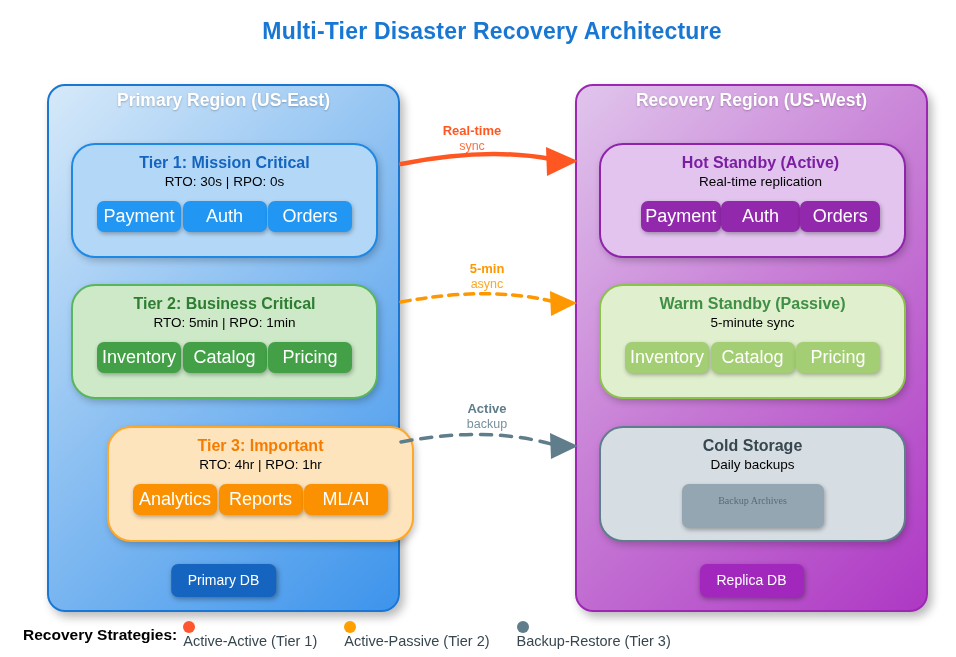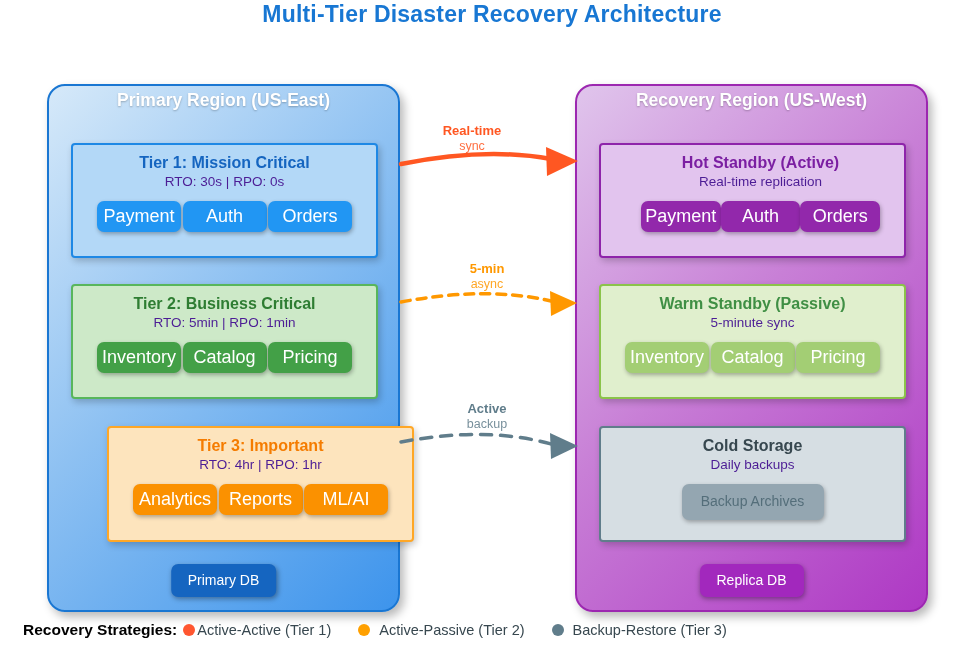--- a/index.html
+++ b/index.html
@@ -1,20 +1,20 @@
 <!DOCTYPE html>
 <html><head>
 <meta charset="utf-8">
 <style>
   * { margin:0; padding:0; box-sizing:border-box; }
   body { background:#ffffff; font-family:"Liberation Sans", sans-serif; }
   .canvas { position:relative; width:956px; height:657px; background:#ffffff; overflow:hidden; }
 
   .diagram-title {
-    position:absolute; top:1px; left:0; width:956px; text-align:center;
+    position:absolute; top:18px; left:0; width:956px; text-align:center;
     font-size:23px; font-weight:bold; color:#1877d3; letter-spacing:0.2px;padding-left:28px;
   }
 
   
   .region {
     position:absolute; top:84px; width:353px; height:528px;
     border-radius:18px; border:2.5px solid;
     box-shadow:4px 5px 10px rgba(0,0,0,0.28);
   }
   .region.primary {
@@ -26,39 +26,39 @@
     background:linear-gradient(135deg, #e0c5ec 0%, #c87fd6 45%, #ae38c4 100%);
   }
   .region-title {
     margin-top:4px; text-align:center; color:#ffffff;
     font-size:17.5px; font-weight:bold; text-shadow:0 1px 2px rgba(0,0,0,0.25);
   }
 
   
   .tier {
     position:absolute; left:22px; width:307px; height:115px;
-    border-radius:4px; border:2px solid;
+    border-radius:24px; border:2px solid;
     box-shadow:2px 3px 7px rgba(0,0,0,0.22);
   }
   .tier.pos1 { top:57px; }
   .tier.pos2 { top:198px; }
   .tier.pos3 { top:340px; height:116px; }
 
   .tier-title { margin-top:9px; text-align:center; font-size:16px; font-weight:bold; }
-  .tier-sub   { margin-top:2px; text-align:center; font-size:13.5px; color:#4c1d95; }
+  .tier-sub   { margin-top:2px; text-align:center; font-size:13.5px; color:#000000; }
   .svc-row {
     display:flex; justify-content:space-between; padding:0 24px; margin-top:12px;
   }
   .svc-row.single { justify-content:center; }
   .svc {
     width:84px; height:31px; line-height:31px; text-align:center;
     border-radius:7px; color:#ffffff; font-size:18px;
     box-shadow:1px 2px 4px rgba(0,0,0,0.3);
   }
-  .svc.wide { width:142px; height:36px; line-height:34px; font-size:14px; }
+  .svc.wide { width:142px; height:44px; line-height:34px; font-size:10px;font-family:Liberation Serif, serif; }
 
   
   .t-blue   { background:#b3d8f7; border-color:#1e88e5; }
   .t-blue .tier-title { color:#1565c0; }
   .t-blue .svc { background:#2196f3; }
 
   .t-green  { background:#cde9c8; border-color:#58b65c; }
   .t-green .tier-title { color:#2e7d32; }
   .t-green .svc { background:#43a047; }
 
@@ -102,21 +102,21 @@
   .al-3 { left:432px; top:402px; }
   .al-3 .lbl-bold { color:#607d8b; }
   .al-3 .lbl-sub  { color:#78909c; }
 
   
   .legend {
     position:absolute; left:23px; top:621px;
     display:flex; align-items:center; font-size:14.5px; color:#37474f;
   }
   .legend-title { font-size:15.5px; font-weight:bold; color:#000000; margin-right:6px; }
-  .legend-item { display:flex; align-items:center; margin-right:27px; }
+  .legend-item { display:flex; align-items:flex-start; margin-right:27px;flex-direction:column; }
   .legend-dot { width:12px; height:12px; border-radius:50%; margin-right:9px; }
   .legend-item.first .legend-dot { margin-right:2px; }
 </style>
 </head>
 <body>
 
 <div class="canvas">
 
   <div class="diagram-title">Multi-Tier Disaster Recovery Architecture</div>
 

